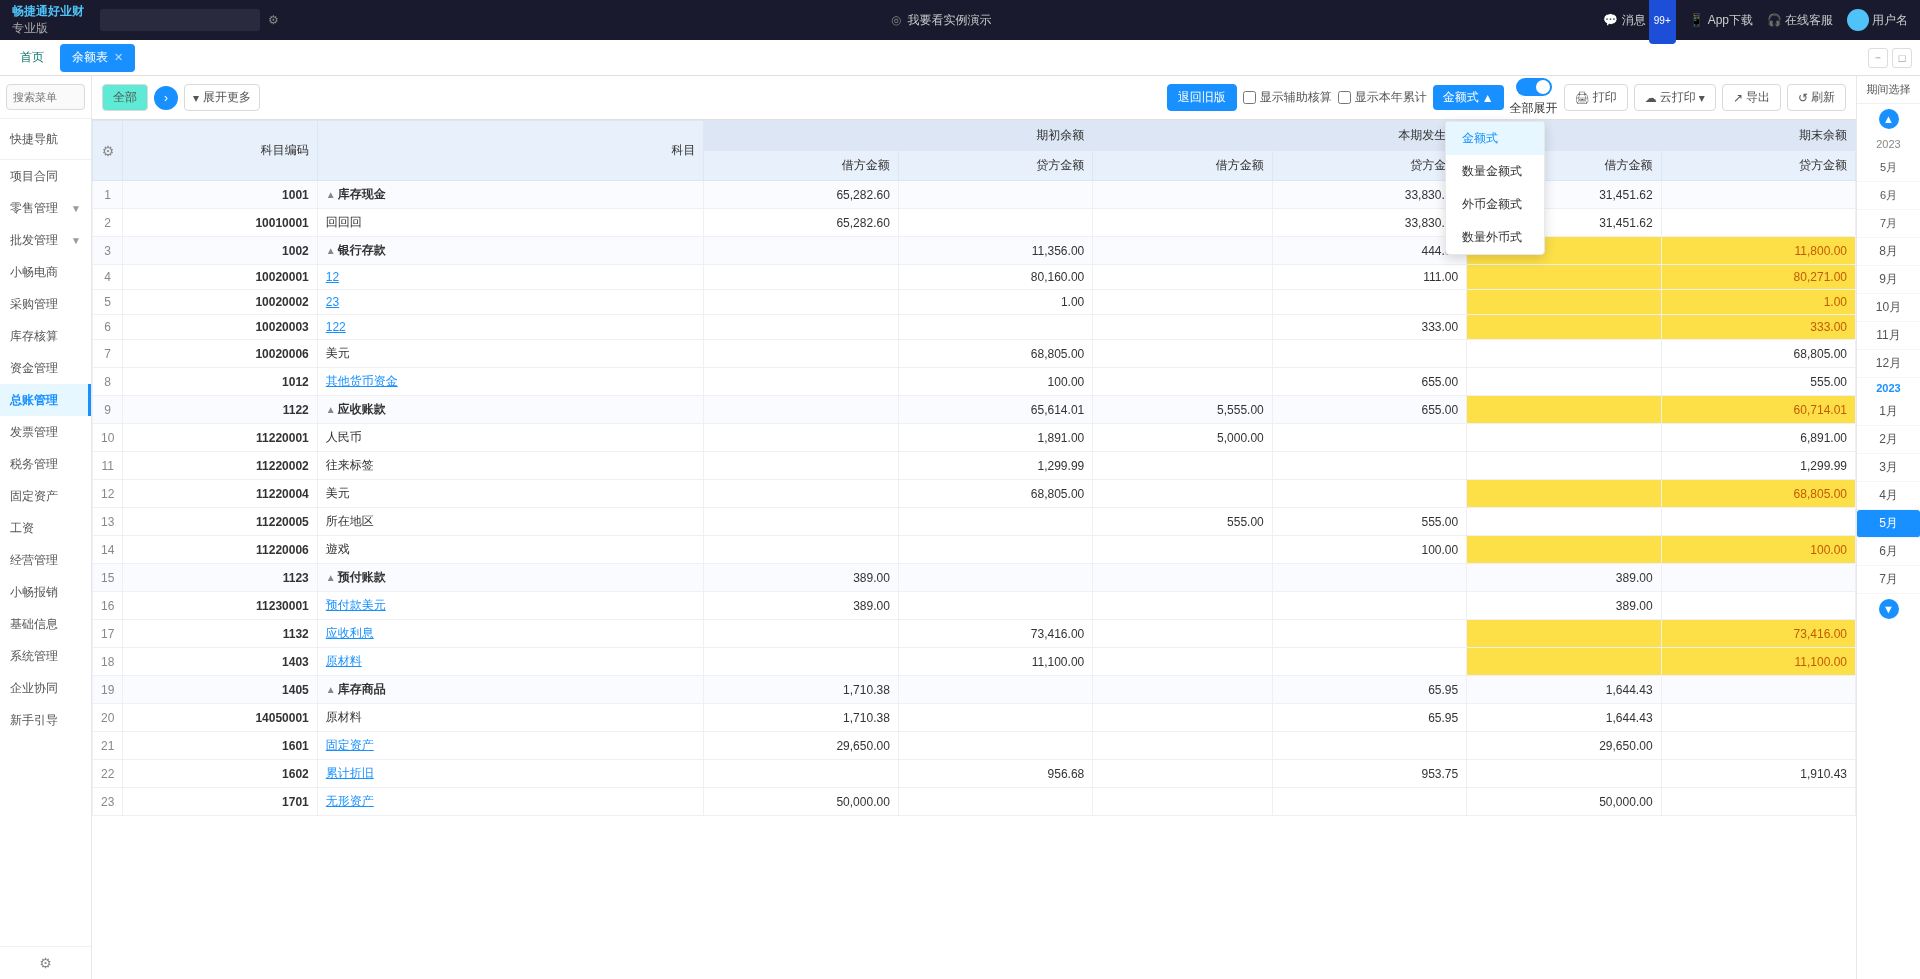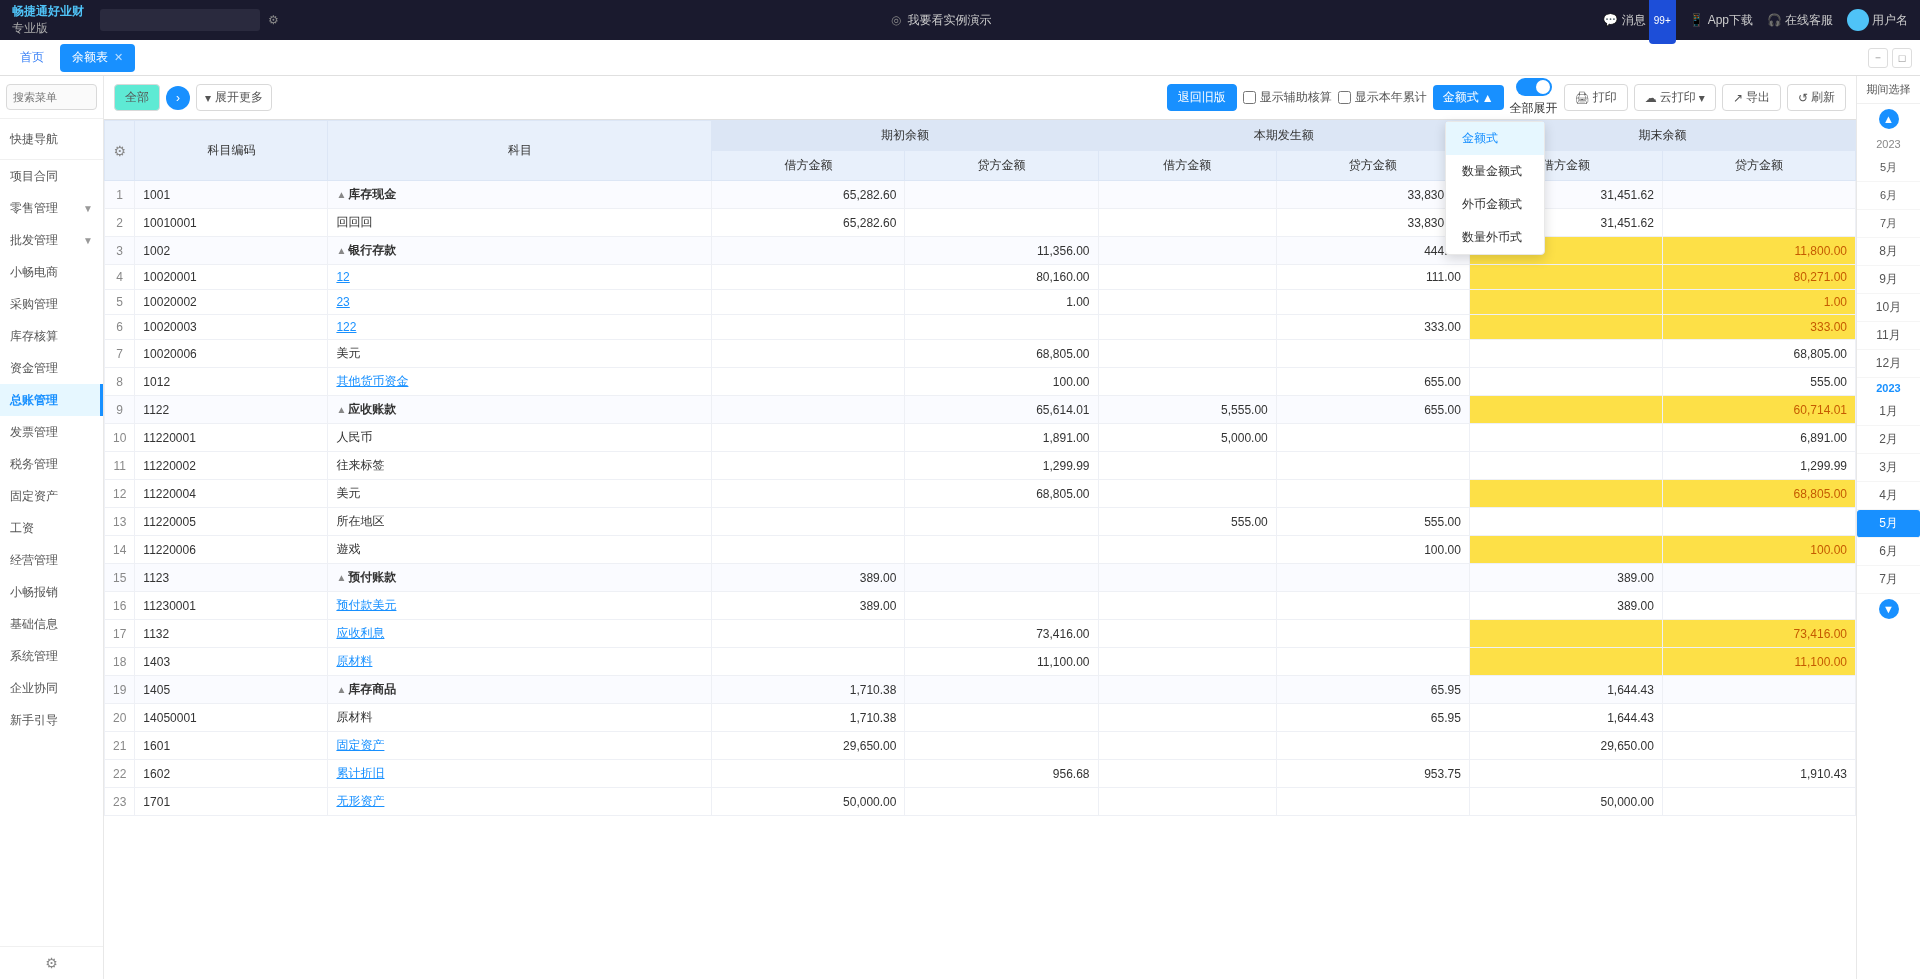--- a/index.html
+++ b/index.html
@@ -10,31 +10,31 @@
     .topbar-left { display: flex; align-items: center; gap: 8px; }
     .topbar-logo { font-size: 12px; font-weight: bold; color: #4fc3f7; }
     .topbar-center { display: flex; align-items: center; gap: 6px; color: #ccc; font-size: 12px; }
     .topbar-right { display: flex; align-items: center; gap: 14px; font-size: 12px; color: #ccc; }
     .topbar-right .badge { background: #1d4ed8; color: #fff; border-radius: 4px; padding: 18px 5px; font-size: 10px; }
     .topbar-right .item { display: flex; align-items: center; gap: 3px; cursor: pointer; }
 
     
     .tabbar { height: 36px; background: #fff; display: flex; align-items: center; padding: 0 8px; border-bottom: 1px solid #e0e0e0; gap: 4px; }
     .tab-item { height: 28px; padding: 0 12px; display: flex; align-items: center; gap: 6px; border-radius: 4px; cursor: pointer; font-size: 12px; color: #555; }
-    .tab-item.home { color: #3b82f6; }
+    .tab-item.home { color: #0f766e; }
     .tab-item.active { background: #1890ff; color: #fff; }
     .tab-close { font-size: 11px; cursor: pointer; opacity: 0.7; }
     .tabbar-controls { margin-left: auto; display: flex; gap: 4px; }
     .tabbar-ctrl-btn { width: 20px; height: 20px; display: flex; align-items: center; justify-content: center; cursor: pointer; color: #888; border: 1px solid #ddd; border-radius: 3px; font-size: 11px; }
 
     
     .main-layout { display: flex; height: calc(979px - 40px - 36px); }
 
     
-    .sidebar { width: 104px; background: #fff; border-right: 1px solid #e8e8e8; display: flex; flex-direction: column; }
+    .sidebar { width: 92px; background: #fff; border-right: 1px solid #e8e8e8; display: flex; flex-direction: column; }
     .sidebar-search { padding: 8px 6px; border-bottom: 1px solid #f0f0f0; }
     .sidebar-search-box { width: 100%; height: 26px; border: 1px solid #d9d9d9; border-radius: 4px; padding: 0 6px; font-size: 11px; background: #fafafa; }
     .sidebar-quick-nav { padding: 4px 0; border-bottom: 1px solid #f0f0f0; }
     .sidebar-item { height: 32px; display: flex; align-items: center; padding: 0 10px; cursor: pointer; font-size: 12px; color: #555; gap: 4px; }
     .sidebar-item.active { background: #e6f7ff; color: #1890ff; font-weight: bold; border-right: 3px solid #1890ff; }
     .sidebar-item .arrow { font-size: 10px; margin-left: auto; color: #999; }
 
     
     .content { flex: 1; display: flex; flex-direction: column; overflow: hidden; }
 
@@ -50,26 +50,26 @@
     .toolbar-checkbox-item input { cursor: pointer; }
     .toolbar-dropdown-btn { display: flex; align-items: center; gap: 3px; padding: 4px 10px; background: #1890ff; color: #fff; border: none; border-radius: 4px; cursor: pointer; font-size: 12px; }
     .toolbar-toggle { display: flex; align-items: center; gap: 4px; flex-direction: column; }
     .toggle-switch { width: 36px; height: 18px; background: #1890ff; border-radius: 9px; position: relative; cursor: pointer; }
     .toggle-switch::after { content: ''; position: absolute; width: 14px; height: 14px; background: #fff; border-radius: 50%; top: 2px; right: 2px; }
 
     
     .table-wrapper { flex: 1; overflow: auto; background: #fff; }
     table { width: 100%; border-collapse: collapse; font-size: 12px; }
     thead tr { background: #e8f0fb; }
-    thead th { padding: 6px 8px; text-align: center; border: 1px solid #dce6f5; font-weight: normal; color: #333; white-space: nowrap; }
+    thead th { padding: 6px 8px; text-align: right; border: 1px solid #dce6f5; font-weight: normal; color: #333; white-space: nowrap; }
     thead th.group-header { background: #dce6f5; }
     tbody tr { border-bottom: 1px solid #f0f0f0; }
     tbody td { padding: 5px 8px; border: 1px solid #eef0f5; white-space: nowrap; }
     tbody td.num { text-align: right; }
-    tbody td.center { text-align: left; }
+    tbody td.center { text-align: right; font-weight: bold; }
     .row-index { color: #888; text-align: center; }
     .highlight-cell { background: #fde047; color: #c55a00; }
     .parent-row { background: #fafbff; }
     .settings-icon { color: #888; cursor: pointer; font-size: 14px; }
 
     
     .dropdown-menu { position: absolute; top: 120px; right: 360px; background: #fff; border: 1px solid #e8e8e8; border-radius: 4px; box-shadow: 0 4px 12px rgba(0,0,0,0.15); z-index: 100; min-width: 100px; }
     .dropdown-item { padding: 8px 16px; cursor: pointer; font-size: 12px; color: #333; }
     .dropdown-item.active { color: #1890ff; background: #e6f7ff; }
 

